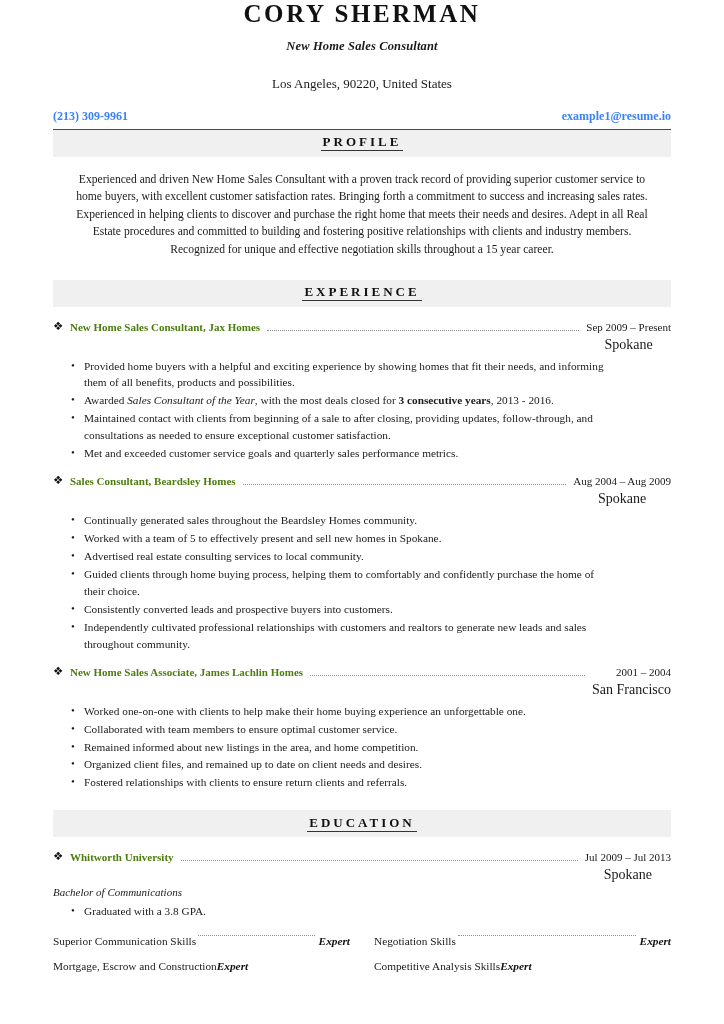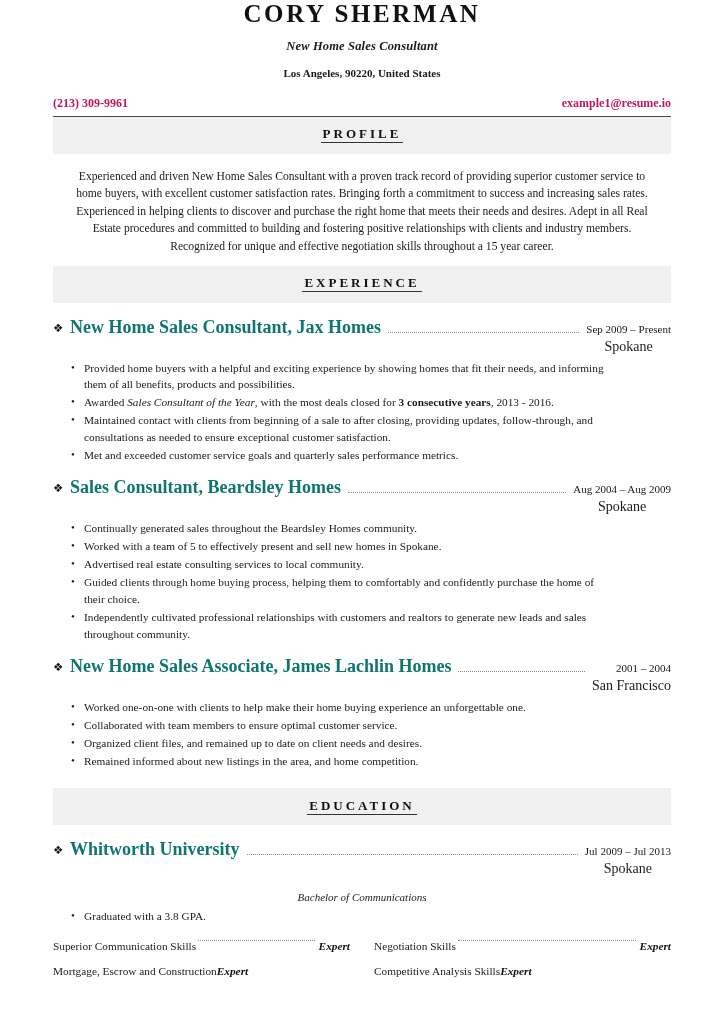--- a/index.html
+++ b/index.html
@@ -38,43 +38,42 @@
   }
   .job-title {
     font-size: 12.5px;
     font-weight: bold;
     margin-top: 11px;
     letter-spacing: 0.15px;
     color: #1a1a1a;
     font-style: italic;
   }
   .address {
-    font-size: 11px;
-    margin-top: 13px;
-    color: #1a1a1a;
-    font-weight: bold;
+    font-size: 13px;
+    margin-top: 22px;
+    color: #1a1a1a;
   }
   .contact-row {
     display: flex;
     justify-content: space-between;
     align-items: baseline;
     margin-top: 17px;
     padding-bottom: 5px;
     border-bottom: 1.6px solid #4a4a4a;
   }
   .contact-item {
     font-size: 12px;
     font-weight: bold;
-    color: #be185d;
+    color: #3b82f6;
   }
 
   
   .section-band {
     background: #f0f0f0;
-    height: 37px;
+    height: 27px;
     margin-top: 0;
     display: flex;
     align-items: center;
     justify-content: center;
   }
   .section-band.spaced { margin-top: 19px; text-align: right; }
   .section-title {
     font-size: 13px;
     font-weight: bold;
     letter-spacing: 3px;
@@ -85,43 +84,43 @@
   }
 
   
   .profile-text {
     font-size: 11.6px;
     line-height: 1.52;
     text-align: center;
     margin: 14px 16px 0 16px;
     color: #1a1a1a;
   }
-  .profile-wrap { padding-bottom: 10px; }
+  .profile-wrap { padding-bottom: 21px; }
 
   
   .entry { margin-top: 13px; }
   .entry:first-child { margin-top: 14px; }
   .entry-head {
     display: flex;
     align-items: baseline;
   }
   .entry-marker {
     font-size: 11.5px;
     width: 17px;
     flex: 0 0 17px;
     color: #111;
     line-height: 1;
     position: relative;
     top: -1px;
   }
   .entry-heading {
-    font-size: 18px;
+    font-size: 11px;
     font-weight: bold;
     white-space: nowrap;
-    color: #0f766e;
+    color: #4d7c0f;
   }
   .leader {
     flex: 1 1 auto;
     border-bottom: 1.5px dotted #8c8c8c;
     margin: 0 7px 4px 7px;
     min-width: 10px;
   }
   .entry-meta {
     flex: 0 0 auto;
     text-align: right;
@@ -135,24 +134,23 @@
   .entry-place {
     font-size: 14px;
     color: #1a1a1a;
     display: block;
     margin-top: 4px;
     text-align: center;
   }
   .entry-subtitle {
     font-size: 11px;
     font-style: italic;
-    margin-top: 14px;
+    margin-top: 3px;
     margin-left: 0;
     color: #1a1a1a;
-    text-align: center;
   }
 
   ul.bullets {
     list-style: none;
     margin: 5px 0 0 0;
     padding: 0;
   }
   ul.bullets li {
     position: relative;
     font-size: 11.3px;
@@ -256,39 +254,41 @@
           <span class="entry-meta">
             <span class="entry-date">Aug 2004 – Aug 2009</span>
             <span class="entry-place">Spokane</span>
           </span>
         </div>
         <ul class="bullets">
           <li>Continually generated sales throughout the Beardsley Homes community.</li>
           <li>Worked with a team of 5 to effectively present and sell new homes in Spokane.</li>
           <li>Advertised real estate consulting services to local community.</li>
           <li>Guided clients through home buying process, helping them to comfortably and confidently purchase the home of their choice.</li>
+          <li>Consistently converted leads and prospective buyers into customers.</li>
           <li>Independently cultivated professional relationships with customers and realtors to generate new leads and sales throughout community.</li>
         </ul>
       </div>
 
       <div class="entry">
         <div class="entry-head">
           <span class="entry-marker">❖</span>
           <span class="entry-heading">New Home Sales Associate, James Lachlin Homes</span>
           <span class="leader"></span>
           <span class="entry-meta">
             <span class="entry-date">2001 – 2004</span>
             <span class="entry-place">San Francisco</span>
           </span>
         </div>
         <ul class="bullets">
           <li>Worked one-on-one with clients to help make their home buying experience an unforgettable one.</li>
           <li>Collaborated with team members to ensure optimal customer service.</li>
+          <li>Remained informed about new listings in the area, and home competition.</li>
           <li>Organized client files, and remained up to date on client needs and desires.</li>
-          <li>Remained informed about new listings in the area, and home competition.</li>
+          <li>Fostered relationships with clients to ensure return clients and referrals.</li>
         </ul>
       </div>
 
     </div>
 
     <div class="section-band spaced">
       <div class="section-title">EDUCATION</div>
     </div>
     <div>
       <div class="entry">

